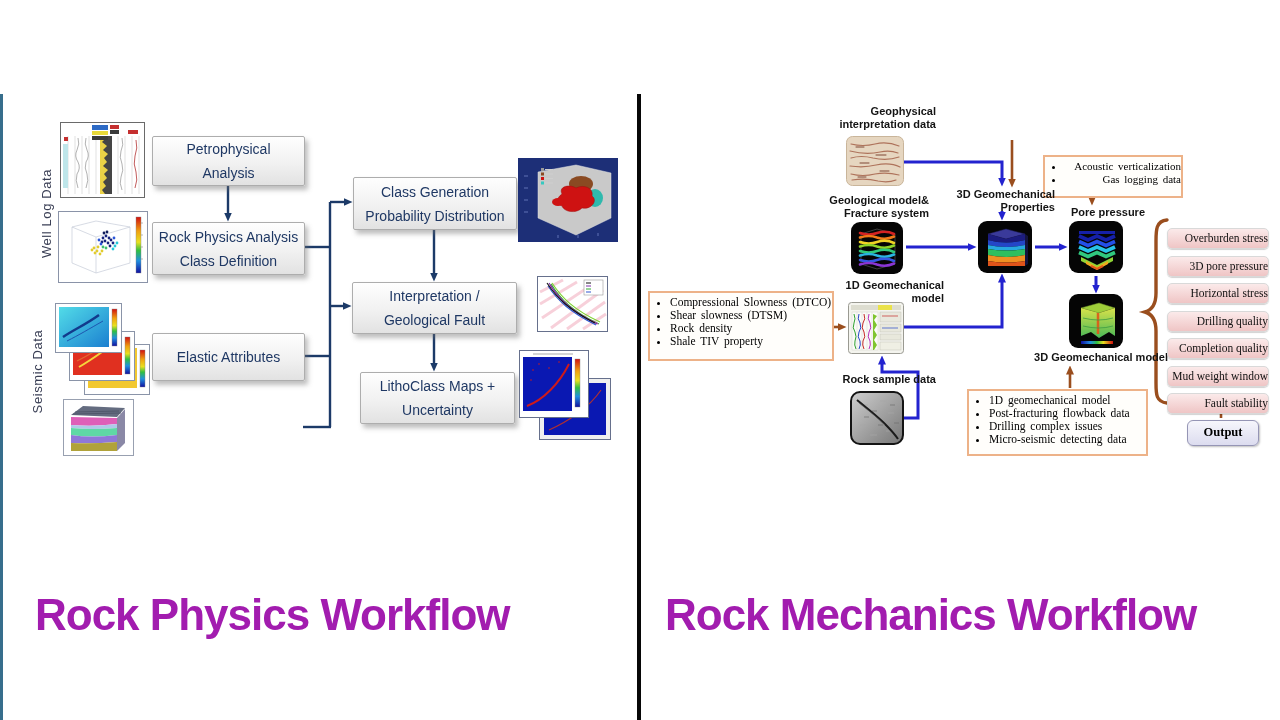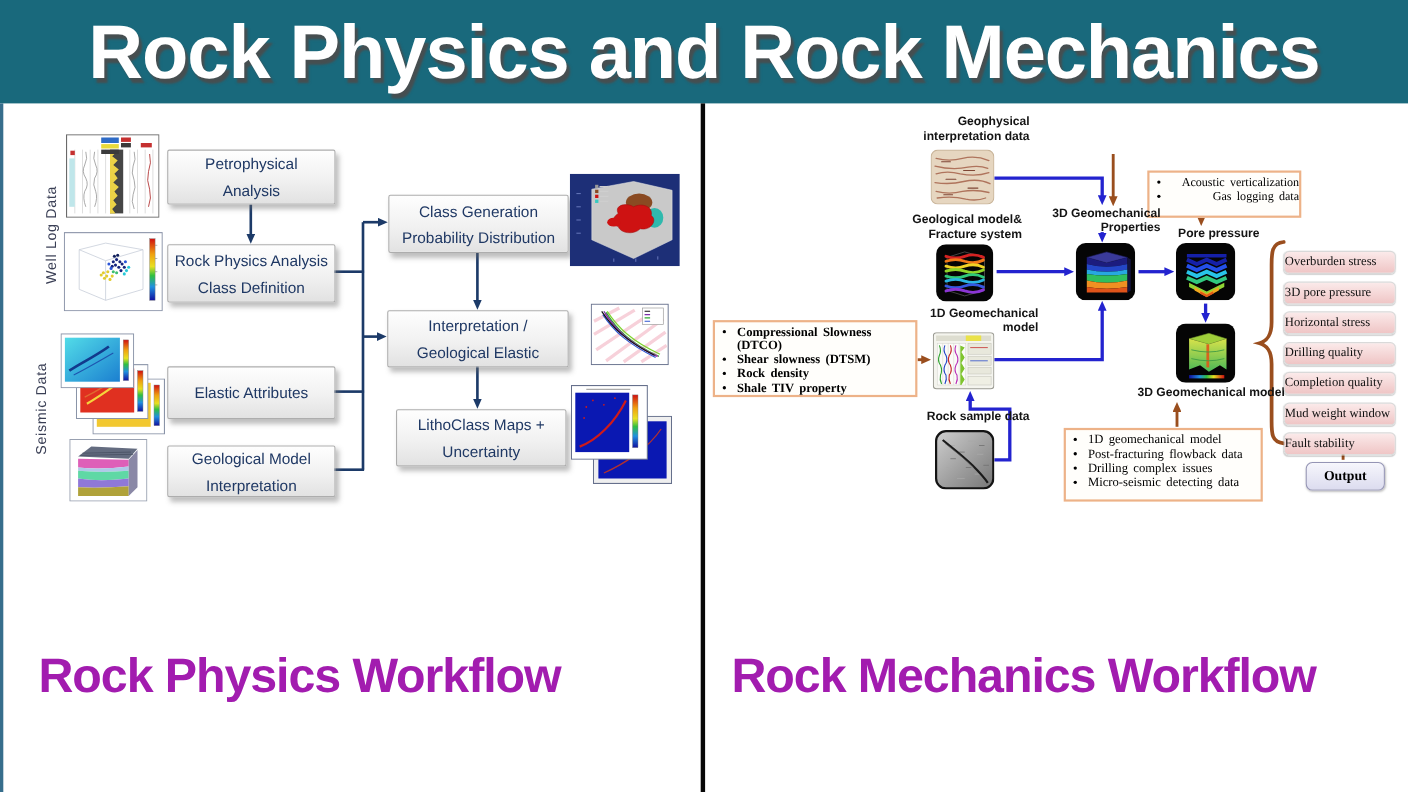--- a/index.html
+++ b/index.html
@@ -21,21 +21,21 @@
   .rlabel{position:absolute;font-weight:bold;font-size:11px;color:#141414;text-align:right;
           line-height:13px;white-space:pre-line;}
   .obox{position:absolute;background:#FFFEFB;border:2px solid #EDB288;
         font-family:"Liberation Serif",serif;color:#000;}
   .obox.center{display:flex;align-items:center;justify-content:center;text-align:center;
         white-space:pre-line;font-size:11.5px;line-height:17px;word-spacing:2px;}
   .obox ul{margin:3px 0 0 20px;padding:0;}
   .obox li{margin:1px 0;font-size:11.5px;word-spacing:2px;}
   .obox.small li{font-size:11px;}
   .pills{position:absolute;left:1167px;top:228px;width:102px;display:flex;flex-direction:column;gap:6.5px;}
-  .pill{height:19px;line-height:18px;text-align:left;border-radius:5px;border:1px solid #D9D9D9;
+  .pill{height:19px;line-height:18px;text-align:right;border-radius:5px;border:1px solid #D9D9D9;
         background:linear-gradient(#FBEAEA,#EFC5C5);box-shadow:0 1px 1px rgba(0,0,0,.18);
         font-family:"Liberation Serif",serif;font-size:11.5px;color:#111;}
   .output-btn{position:absolute;left:1187px;top:420px;width:70px;height:24px;line-height:22px;
         text-align:center;border:1.5px solid #9595B5;border-radius:6px;
         background:linear-gradient(#F6F6FC,#DCDCEF);box-shadow:1px 1px 2px rgba(0,0,0,.25);
         font-family:"Liberation Serif",serif;font-weight:bold;font-size:12.5px;color:#000;}
   .caption{position:absolute;top:590px;font-size:44px;font-weight:bold;letter-spacing:-1px;color:#a21caf;}
   .caption.l{left:35px;width:595px;}
   .caption.r{left:665px;width:600px;}
 </style>
@@ -69,23 +69,20 @@
     </linearGradient>
     <linearGradient id="gRock" x1="0" y1="0" x2="1" y2="1">
       <stop offset="0" stop-color="#CFCFCF"></stop>
         <stop offset="1" stop-color="#767676"></stop>
     </linearGradient>
   </defs>
 </svg>
 
 <div class="slide">
 
-  <header class="banner">
-    <h1>Rock Physics and Rock Mechanics</h1>
-  </header>
   <div class="left-edge"></div>
   <div class="divider"></div>
 
   <svg class="overlay" width="1280" height="720" viewBox="0 0 1280 720">
     <defs>
       <marker id="mnavy" viewBox="0 0 9 8" markerWidth="9" markerHeight="8" refX="1.5" refY="4" orient="auto" markerUnits="userSpaceOnUse">
           <path d="M0,0 L9,4 L0,8 Z" fill="#1C3A68"></path>
         </marker>
       <marker id="mblue" viewBox="0 0 9 8" markerWidth="9" markerHeight="8" refX="1.5" refY="4" orient="auto" markerUnits="userSpaceOnUse">
           <path d="M0,0 L9,4 L0,8 Z" fill="#2323CF"></path>
@@ -235,28 +232,26 @@
     <polygon points="8,16 20,7 62,9 54,18" fill="#646C80"></polygon>
     <path d="M12,13 L56,12 M10,15 L58,14" stroke="#4A5264" stroke-width="0.8"></path>
     <path d="M8,18 L54,19 L54,25 Q30,28 8,26 Z" fill="#DE5FB8"></path>
     <path d="M8,26 Q30,28 54,25 L54,29 Q30,31 8,29 Z" fill="#AFC9E8"></path>
     <path d="M8,29 Q30,31 54,29 L54,36 Q28,39 8,36 Z" fill="#5FD8A5"></path>
     <path d="M8,36 Q28,39 54,36 L54,43 Q30,45 8,44 Z" fill="#8F78D8"></path>
     <path d="M8,44 Q30,45 54,43 L54,52 L8,52 Z" fill="#B0A23A"></path>
     <polygon points="54,19 62,10 62,44 54,52" fill="#8A88A6"></polygon>
   </svg>
 
-  <div class="flowbox" style="left:152px;top:405px;width:151px;height:45px;">Geological Model
-Interpretation</div>
 
   <div class="flowbox" style="left:353px;top:177px;width:162px;height:51px;">Class Generation
 Probability Distribution</div>
 
   <div class="flowbox" style="left:352px;top:282px;width:163px;height:50px;">Interpretation /
-Geological Elastic</div>
+Geological Fault</div>
 
   <div class="flowbox" style="left:360px;top:372px;width:153px;height:50px;">LithoClass Maps +
 Uncertainty</div>
 
   <svg class="thumb" style="left:518px;top:158px" width="100" height="84" viewBox="0 0 100 84">
     <rect x="0" y="0" width="100" height="84" fill="#1D2F77"></rect>
     <polygon points="20,14 58,7 93,15 93,60 58,77 20,60" fill="#C9C9C9" stroke="#E3E3E3" stroke-width="0.5"></polygon>
     <ellipse cx="63" cy="26" rx="12" ry="8" fill="#8A4A22"></ellipse>
     <ellipse cx="77" cy="40" rx="8" ry="9" fill="#2FB9AD"></ellipse>
     <path d="M44,36 C40,28 52,26 58,30 C66,26 76,30 74,38 C80,42 74,52 64,50 C58,56 46,54 44,48 C38,46 38,40 44,36 Z" fill="#CE1212" stroke="#A00D0D" stroke-width="0.5"></path>
@@ -429,21 +424,21 @@
     <path d="M21,12 q-2,5 1,9 q2,5 -1,9 q-2,5 1,9 q1,4 -1,8" stroke="#B82FB8" stroke-width="1" fill="none"></path>
     <polygon points="25,12 29,14 26,18 29,23 26,28 29,33 26,38 29,43 26,48 25,48" fill="#7FC42F"></polygon>
     <rect x="32" y="10" width="21" height="10" fill="#E8E8DC" stroke="#BBBBB0" stroke-width="0.4"></rect>
     <rect x="32" y="22" width="21" height="8" fill="#E8E8DC" stroke="#BBBBB0" stroke-width="0.4"></rect>
     <rect x="32" y="32" width="21" height="6" fill="#E8E8DC" stroke="#BBBBB0" stroke-width="0.4"></rect>
     <rect x="32" y="40" width="21" height="8" fill="#EFEFE4" stroke="#BBBBB0" stroke-width="0.4"></rect>
     <line x1="34" y1="14" x2="50" y2="14" stroke="#C42828" stroke-width="0.7"></line>
     <line x1="34" y1="26" x2="50" y2="26" stroke="#2446C8" stroke-width="0.7"></line>
   </svg>
 
-  <div class="obox" style="left:648px;top:291px;width:182px;height:66px;font-weight:bold;">
+  <div class="obox" style="left:648px;top:291px;width:182px;height:66px;">
     <ul>
 
     <li>Compressional Slowness (DTCO)</li>
         <li>Shear slowness (DTSM)</li>
         <li>Rock density</li>
         <li>Shale TIV property</li>
       </ul>
   </div>
 
   <div class="rlabel" style="left:816px;top:373px;width:120px;">Rock sample data</div>

